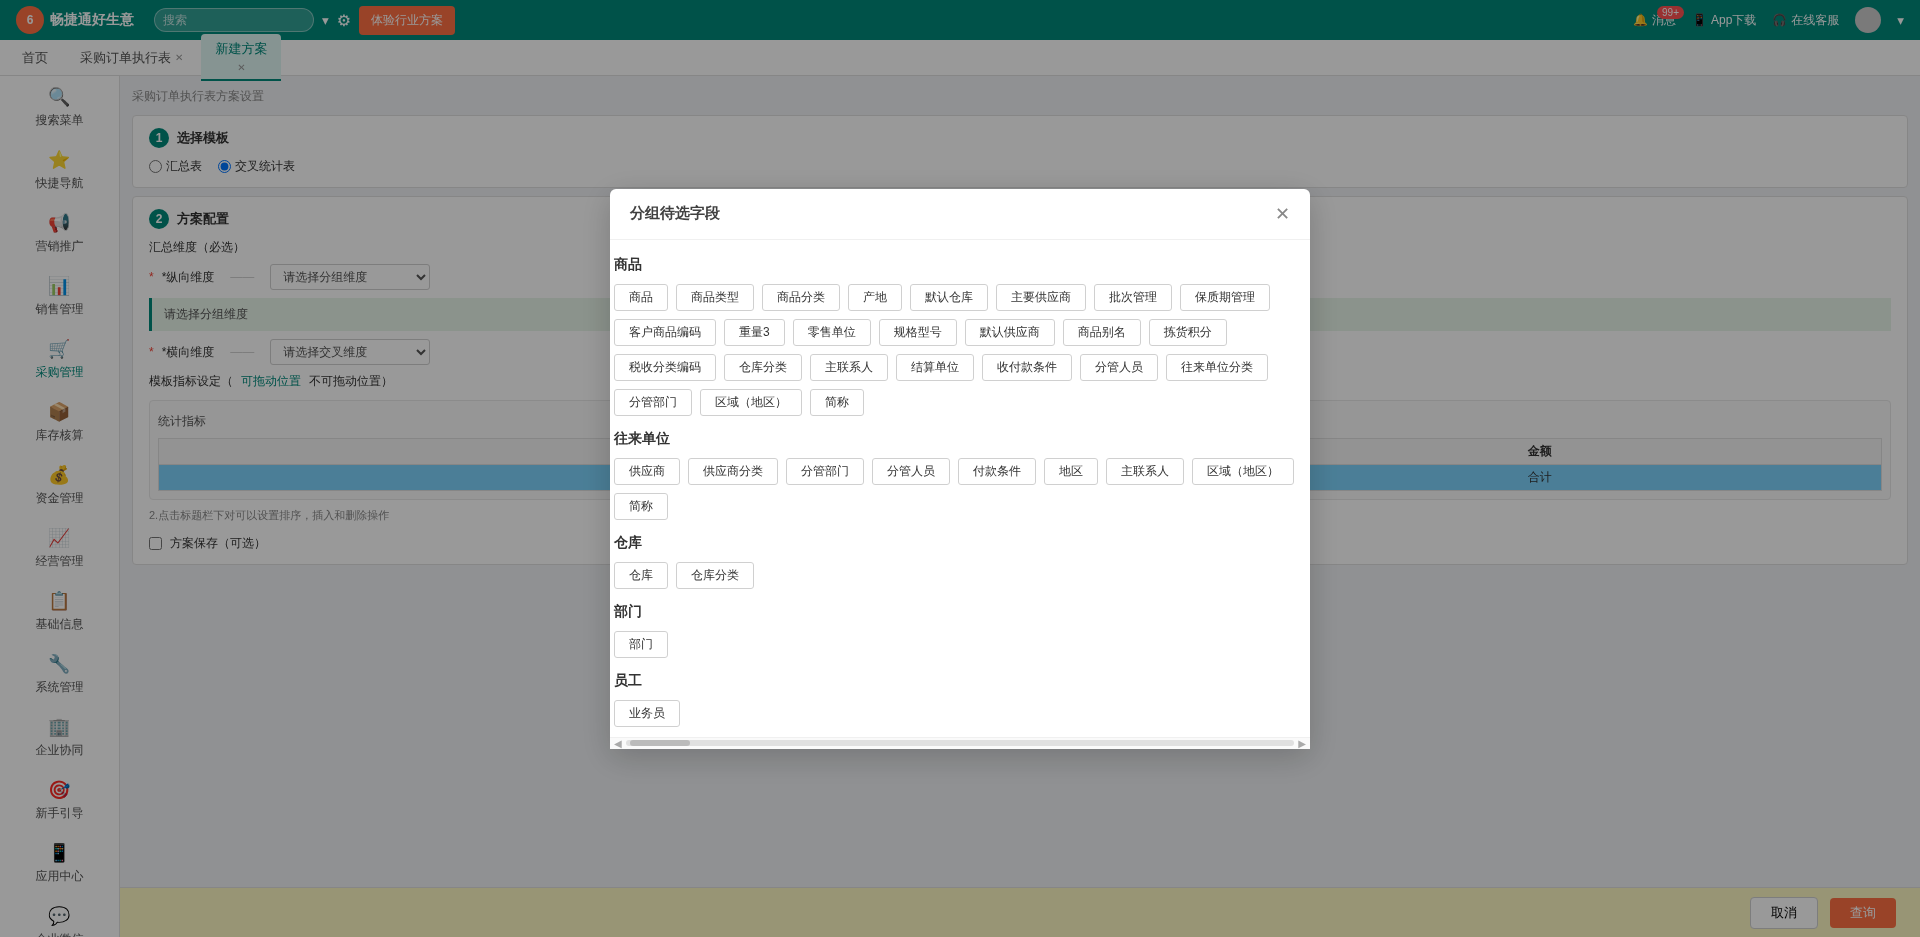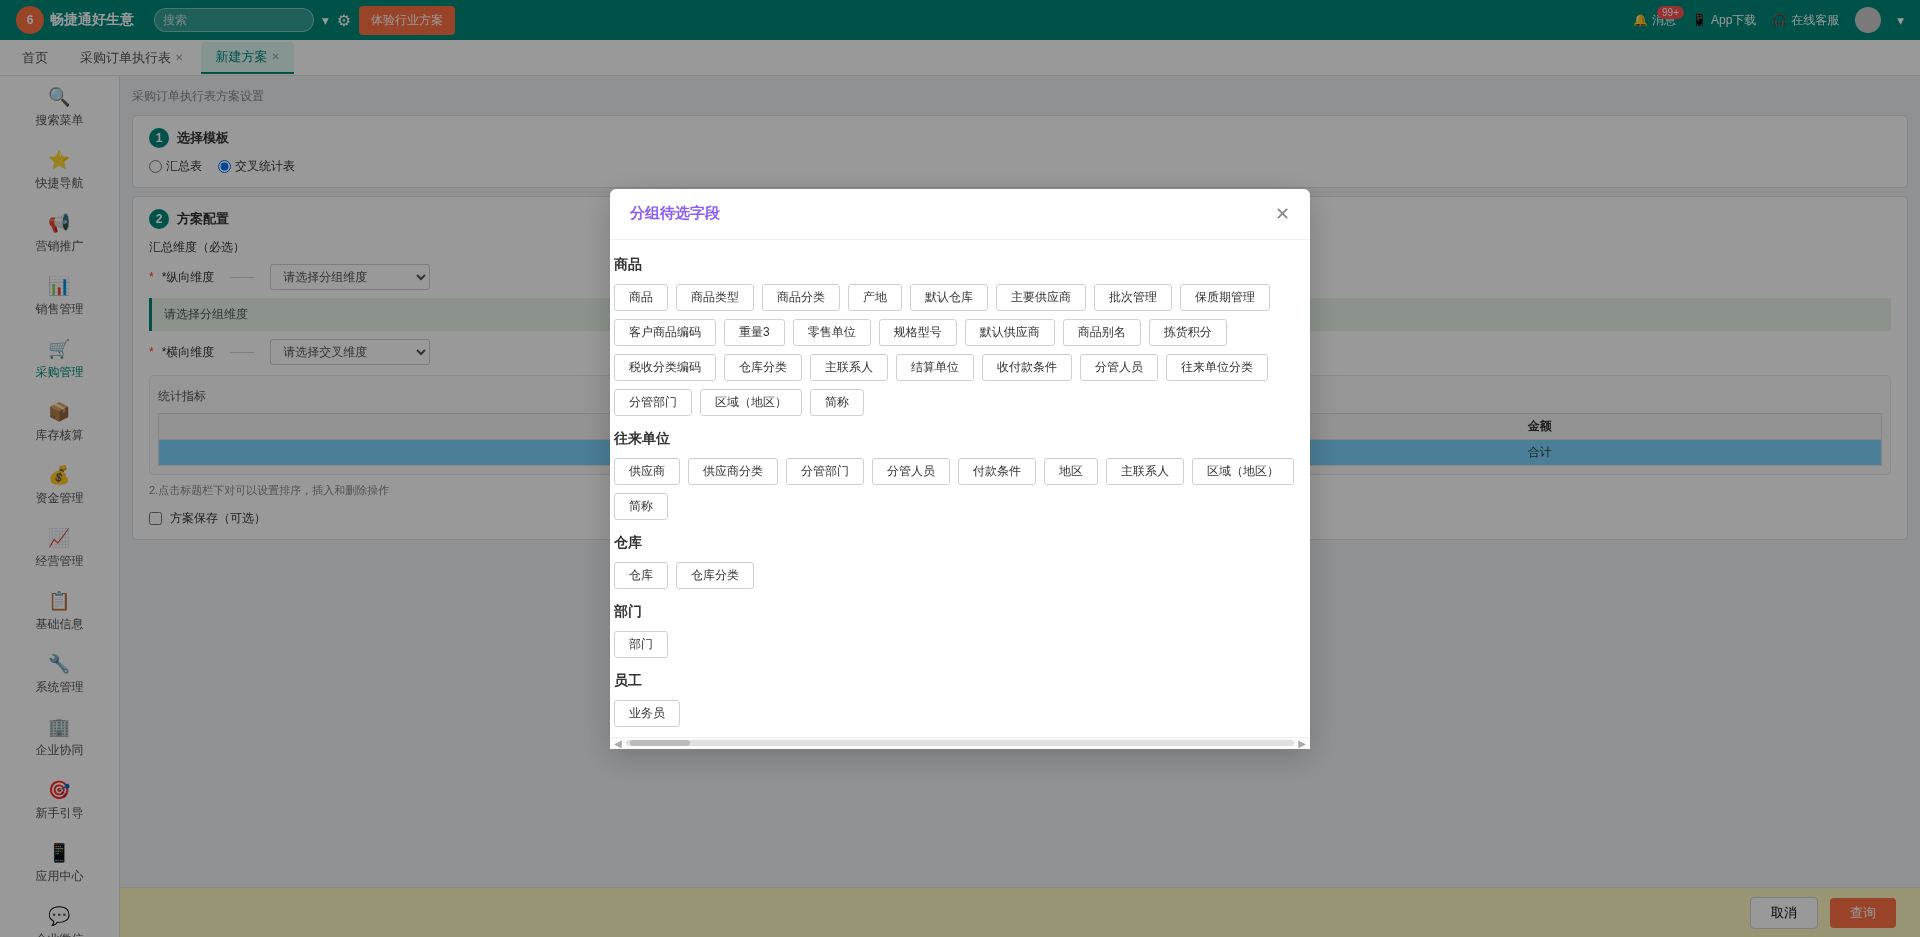--- a/index.html
+++ b/index.html
@@ -74,20 +74,21 @@
       cursor: pointer;
       font-size: 13px;
       color: #555;
       white-space: nowrap;
       display: flex; align-items: center; gap: 4px;
     }
     .tab-item.active {
       background: #e0f7f4;
       color: #00897b;
       border-bottom: 2px solid #00897b;
+      flex-direction: column;
     }
     .tab-close { font-size: 10px; color: #999; cursor: pointer; }
 
     
     .main-layout { display: flex; height: calc(100vh - 76px); }
 
     
     .sidebar {
       width: 120px;
       background: white;
@@ -205,21 +206,21 @@
       width: 700px;
       max-height: 560px;
       display: flex; flex-direction: column;
       box-shadow: 0 8px 32px rgba(0,0,0,0.2);
     }
     .modal-header {
       display: flex; align-items: center; justify-content: space-between;
       padding: 14px 20px;
       border-bottom: 1px solid #f0f0f0;
     }
-    .modal-title { font-size: 15px; font-weight: bold; color: #8b5cf6; }
+    .modal-title { font-size: 15px; font-weight: bold; color: #404040; }
     .modal-close {
       background: transparent; border: none; cursor: pointer;
       font-size: 18px; color: #888;
     }
     .modal-body {
       flex: 1; overflow-y: auto; padding: 16px 4px;
     }
     
     .modal-body::-webkit-scrollbar { width: 6px; }
     .modal-body::-webkit-scrollbar-track { background: #f5f5f5; }
@@ -420,20 +421,25 @@
 
       <div class="form-row">
         <span class="required">*</span>
         <span>*横向维度</span>
         <span style="margin: 0 8px; color: #ccc;">——</span>
         <select class="form-select">
           <option>请选择交叉维度</option>
         </select>
       </div>
 
+      <div class="form-row">
+        <span>模板指标设定（</span>
+        <span style="color:#00897b; font-size:12px; cursor:pointer;">可拖动位置</span>
+        <span style="font-size:12px;">不可拖动位置）</span>
+      </div>
 
       <div class="stats-section">
         <div class="stats-header">统计指标</div>
         <table class="stats-table">
           <thead>
             <tr>
               <th>
                 <span>主数量</span> ▾
               </th>
               <th>金额</th>

